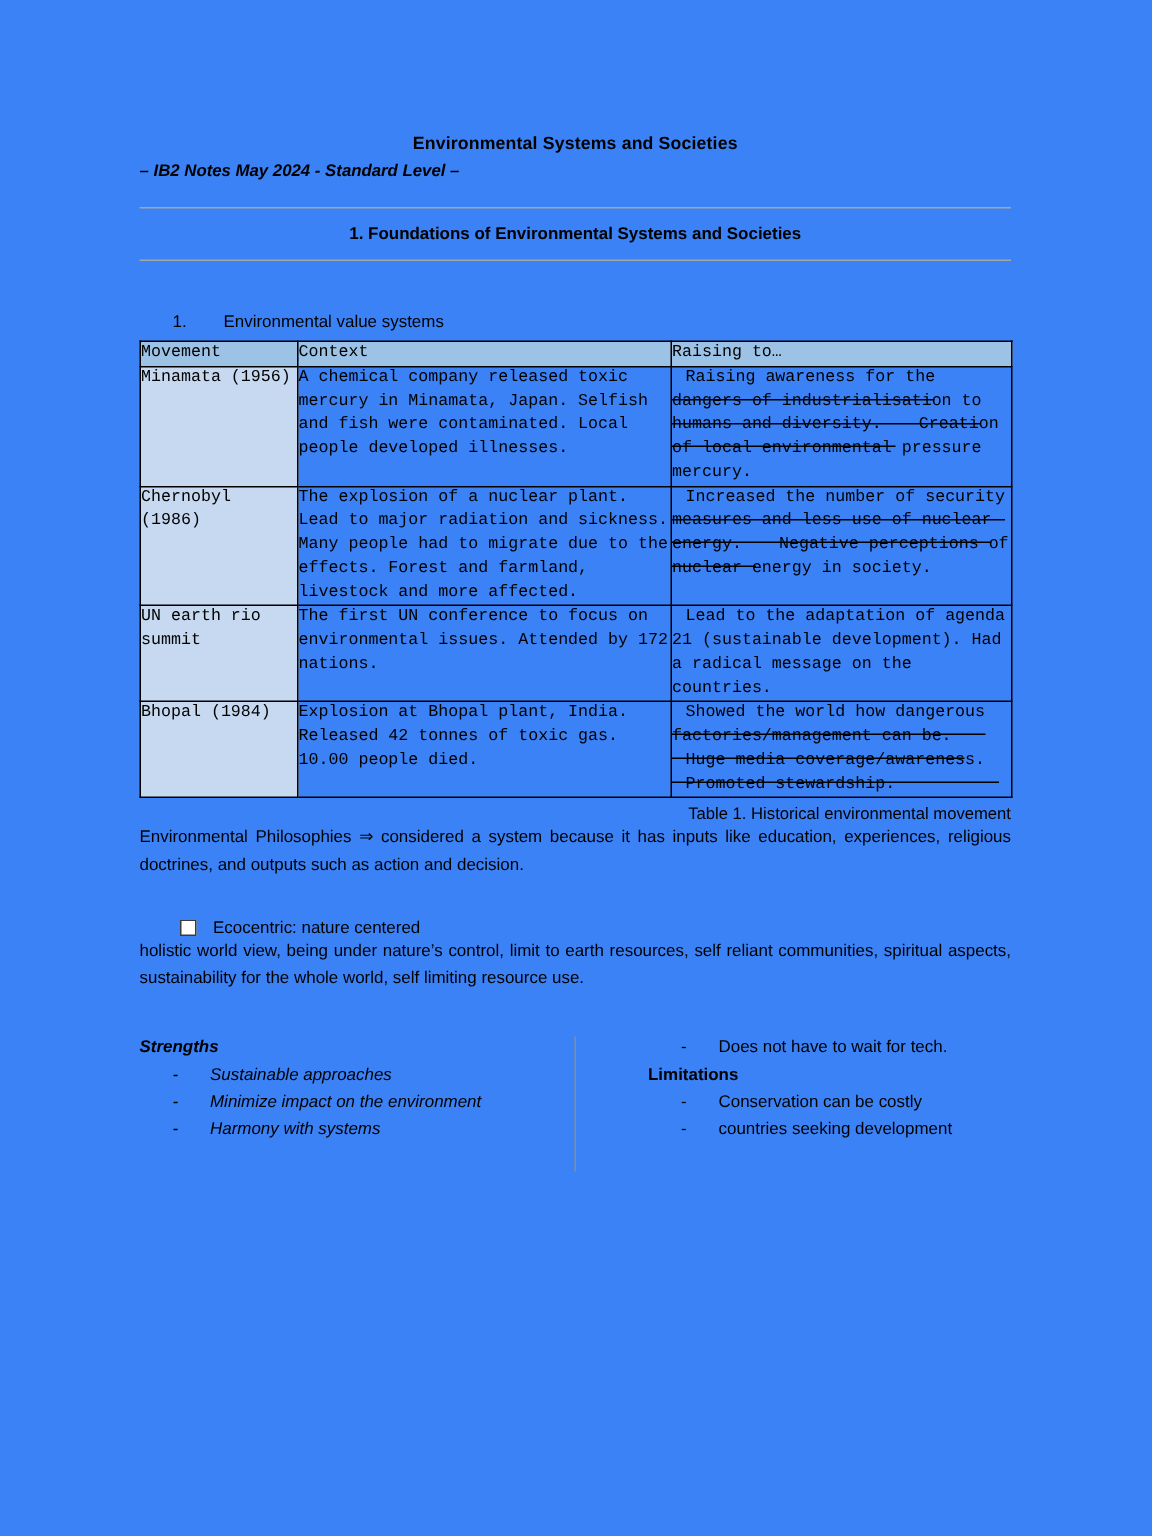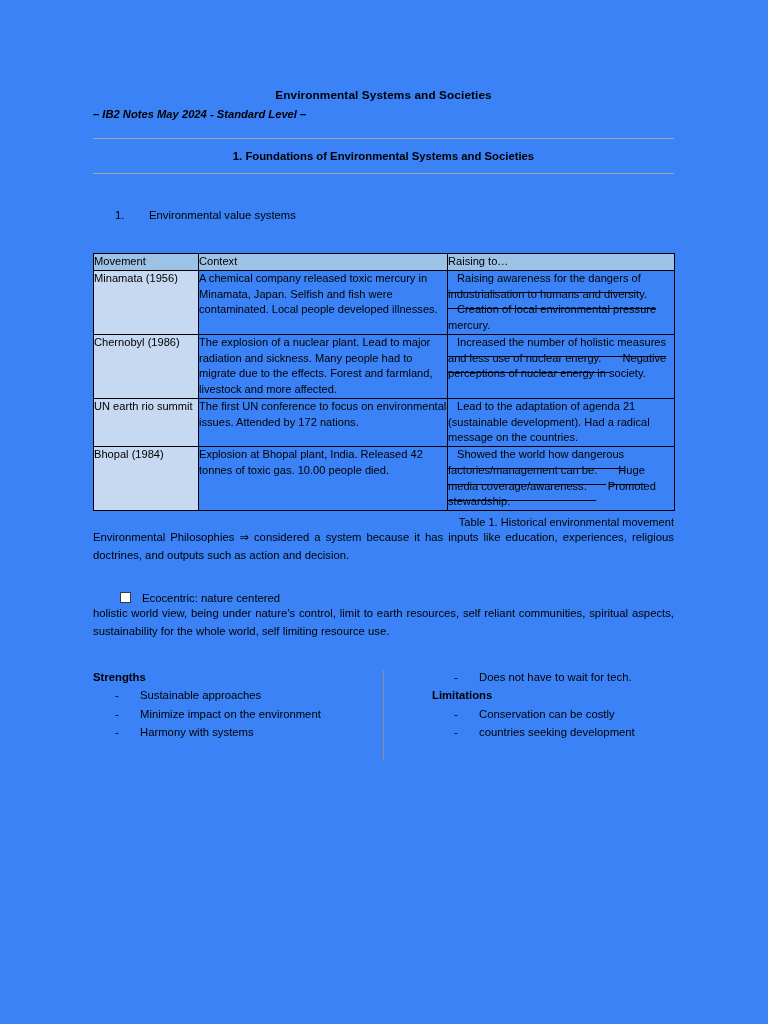--- a/index.html
+++ b/index.html
@@ -71,23 +71,24 @@
   }
   .numbered-item .num {
     width: 34px;
     flex: 0 0 34px;
   }
 
   
   table.movements {
     border-collapse: collapse;
     width: 581px;
-    margin-top: 32px;
+    margin-top: 6px;
     table-layout: fixed;
     border: 1.4px solid #000;
+    font-family: Liberation Mono, monospace;
   }
   table.movements td, table.movements th {
     border: 1.1px solid #000;
     padding: 0;
     vertical-align: top;
     font-size: 11.1px;
     font-weight: normal;
     text-align: left;
     line-height: 1.42;
   }
@@ -164,21 +165,21 @@
   .two-col {
     margin-top: 28px;
     position: relative;
     display: flex;
     min-height: 95px;
   }
   .col {
     width: 290px;
     box-sizing: border-box;
   }
-  .col-left { padding-right: 16px; }
+  .col-left { padding-right: 16px; font-style: italic; }
   .col-right { padding-left: 49px; }
   .col-divider {
     position: absolute;
     left: 290px;
     top: 2px;
     bottom: 3px;
     width: 1px;
     background: #8c8c8c;
   }
   .sub-head {
@@ -254,21 +255,21 @@
               <span class="lead-cell">Creation of local environmental pressure mercury.</span>
             </span>
           </td>
         </tr>
 
         <tr>
           <td class="mov">Chernobyl (1986)</td>
           <td class="ctx">The explosion of a nuclear plant. Lead to major radiation and sickness. Many people had to migrate due to the effects. Forest and farmland, livestock and more affected.</td>
           <td class="lead-wrap">
             <span class="lead-inner">
-              <span class="lead-cell">Increased the number of holistic measures and less use of nuclear energy.</span>
+              <span class="lead-cell">Increased the number of security measures and less use of nuclear energy.</span>
               <span class="lead-cell">Negative perceptions of nuclear energy in society.</span>
             </span>
           </td>
         </tr>
 
         <tr>
           <td class="mov">UN earth rio summit</td>
           <td class="ctx">The first UN conference to focus on environmental issues. Attended by 172 nations.</td>
           <td class="lead-wrap">
             <span class="lead-inner">

